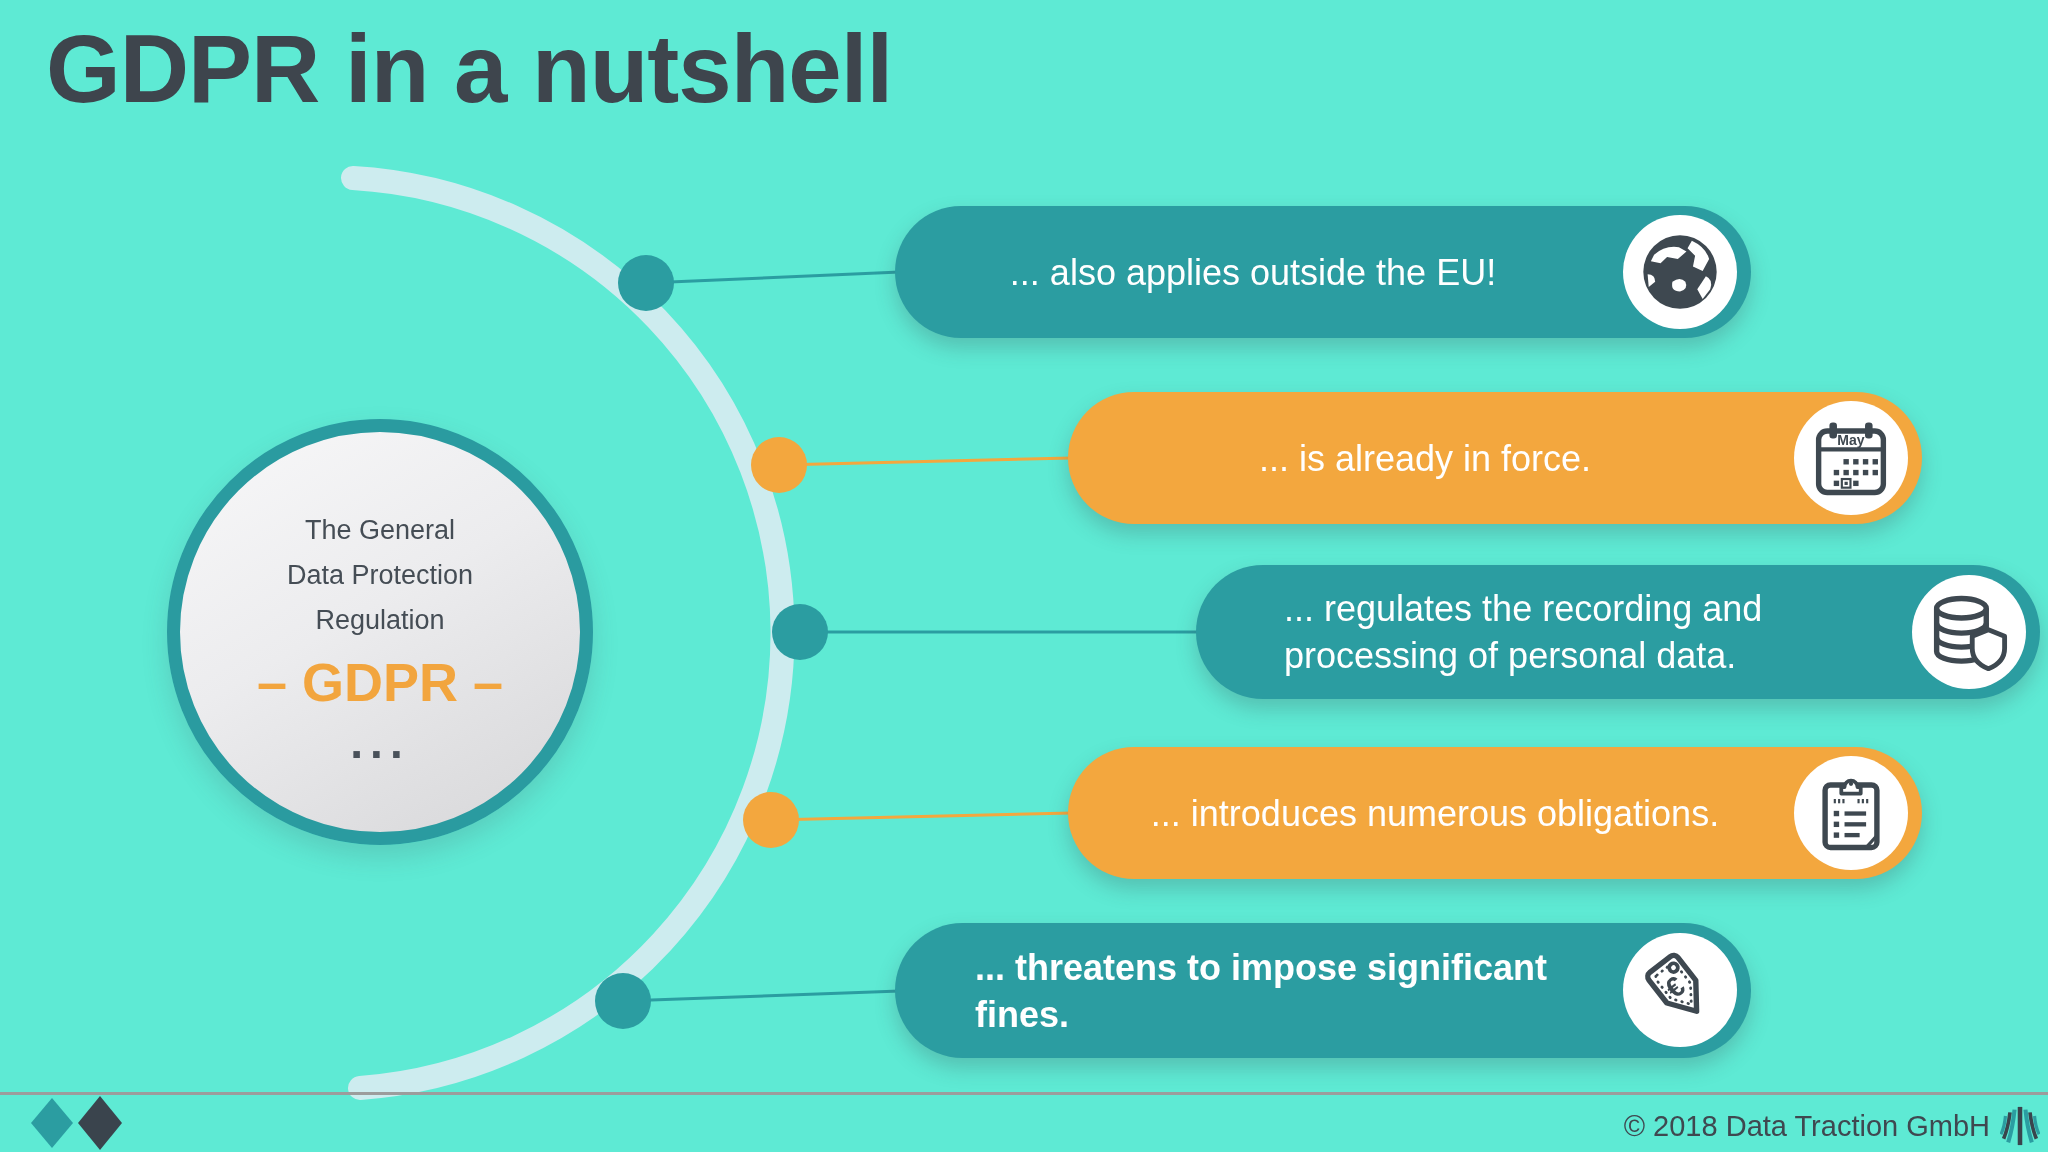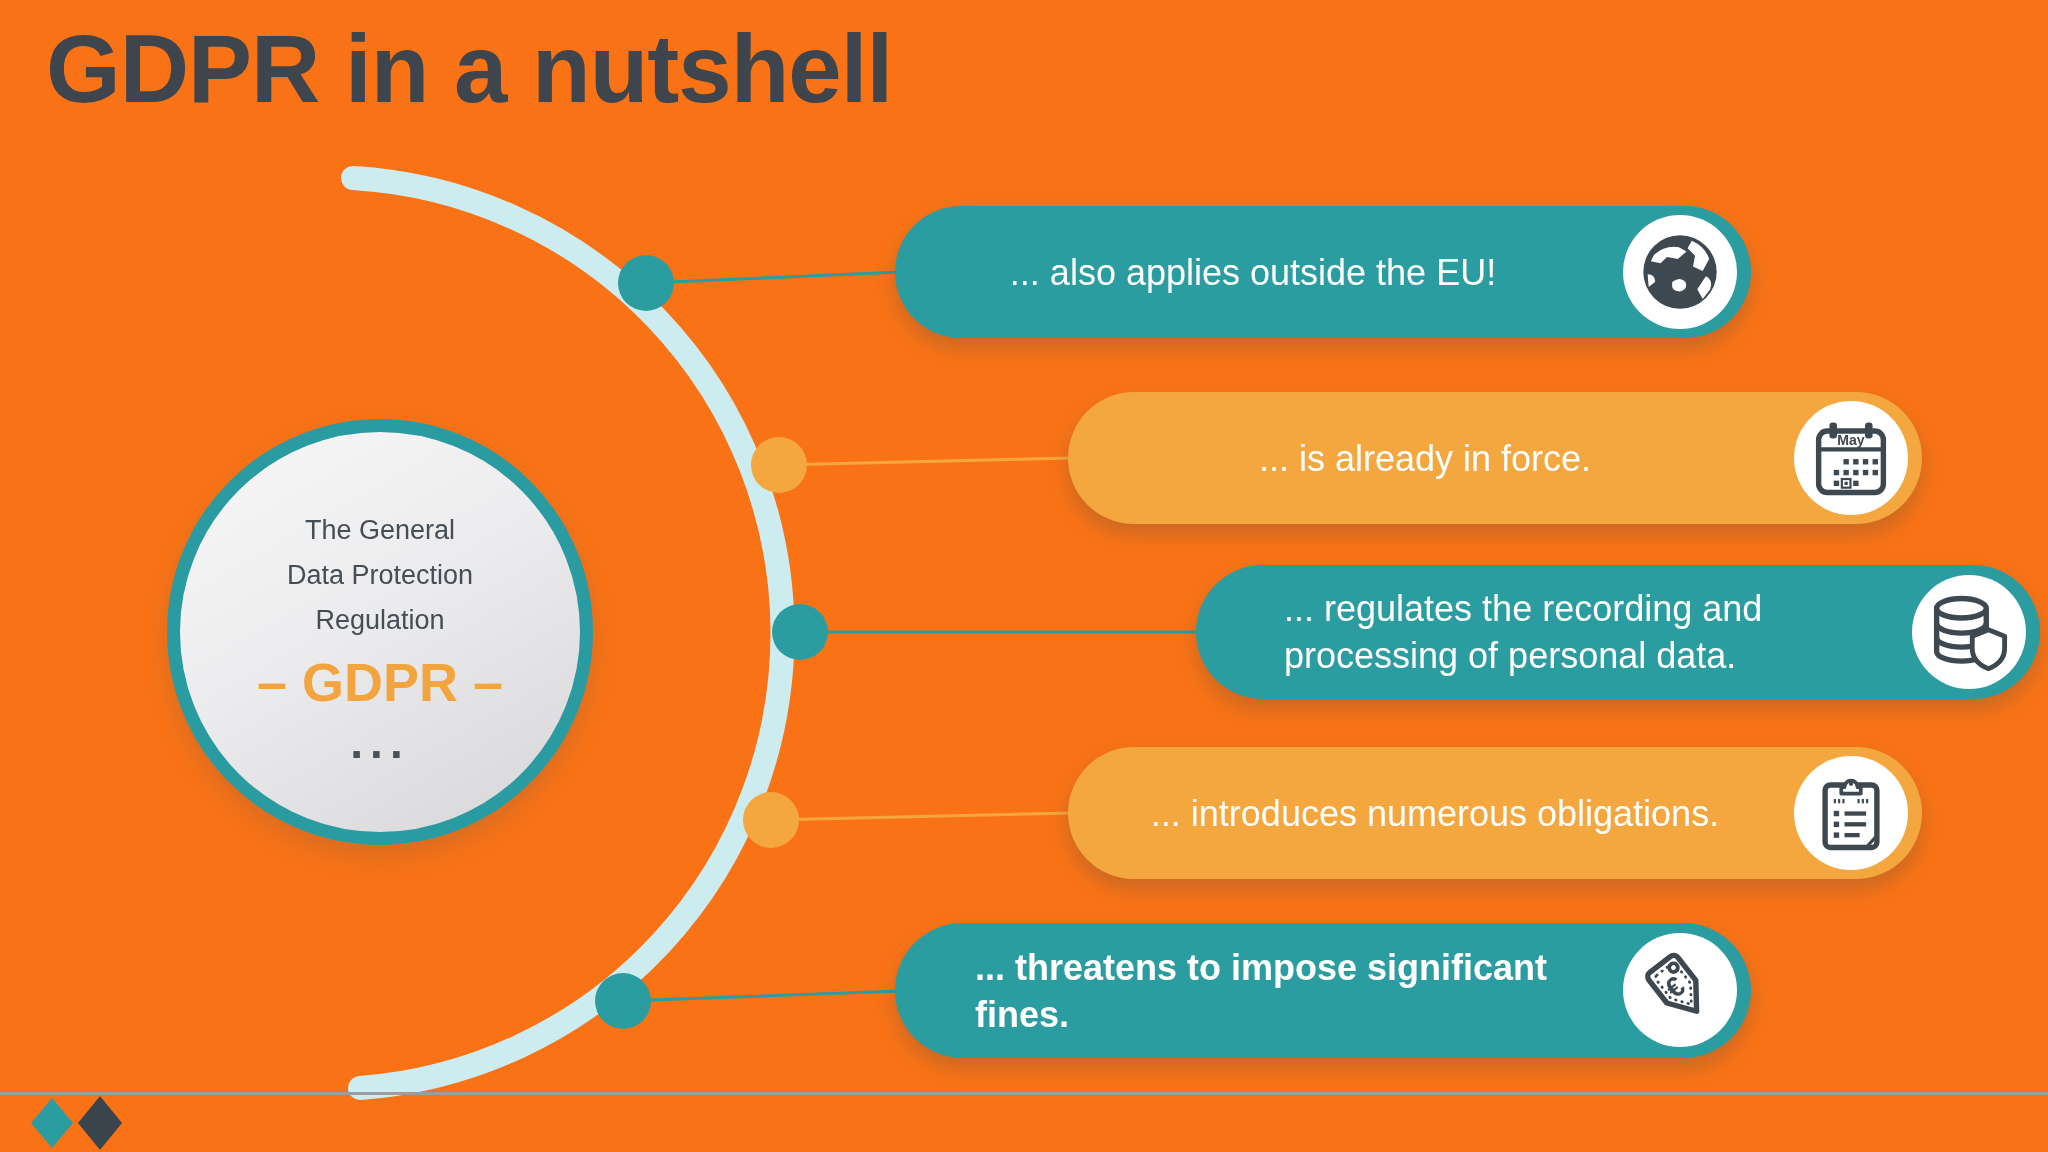--- a/index.html
+++ b/index.html
@@ -1,17 +1,17 @@
 <!DOCTYPE html>
 <html><head>
 <meta charset="utf-8">
 <style>
   html,body{margin:0;padding:0;background:#fff;}
   .canvas{
-    position:relative;width:2048px;height:1152px;overflow:hidden;background:#f97316;
+    position:relative;width:2048px;height:1152px;overflow:hidden;background:#5eead4;
     font-family:"Liberation Sans",sans-serif;
   }
   .title{
     position:absolute;left:46px;top:14px;
     font-size:96px;font-weight:700;color:#3E454D;letter-spacing:-1px;
   }
   
   .underlay{position:absolute;left:0;top:0;}
 
   
@@ -201,14 +201,26 @@
     </div>
   </div>
 
   <div class="footer-rule"></div>
   <div class="diamond d-teal">
       <div class="diamond-shape"></div>
     </div>
   <div class="diamond d-dark">
       <div class="diamond-shape"></div>
     </div>
+  <div class="footer-right">
+    <span class="footer-copy">© 2018 Data Traction GmbH</span>
+    <svg width="40" height="46" viewBox="0 0 44 48">
+      <path d="M22 3 V45" stroke="#3A444D" stroke-width="5" fill="none"></path>
+      <path d="M16 6 Q14 26 9 42" stroke="#2B9DA1" stroke-width="4.5" fill="none"></path>
+      <path d="M28 6 Q30 26 35 42" stroke="#2B9DA1" stroke-width="4.5" fill="none"></path>
+      <path d="M11 9 Q9 26 4 38" stroke="#3A444D" stroke-width="4" fill="none"></path>
+      <path d="M33 9 Q35 26 40 38" stroke="#3A444D" stroke-width="4" fill="none"></path>
+      <path d="M6 13 Q5 25 1 33" stroke="#2B9DA1" stroke-width="3.5" fill="none"></path>
+      <path d="M38 13 Q39 25 43 33" stroke="#2B9DA1" stroke-width="3.5" fill="none"></path>
+    </svg>
+  </div>
 
 </div>
 
 </body></html>

